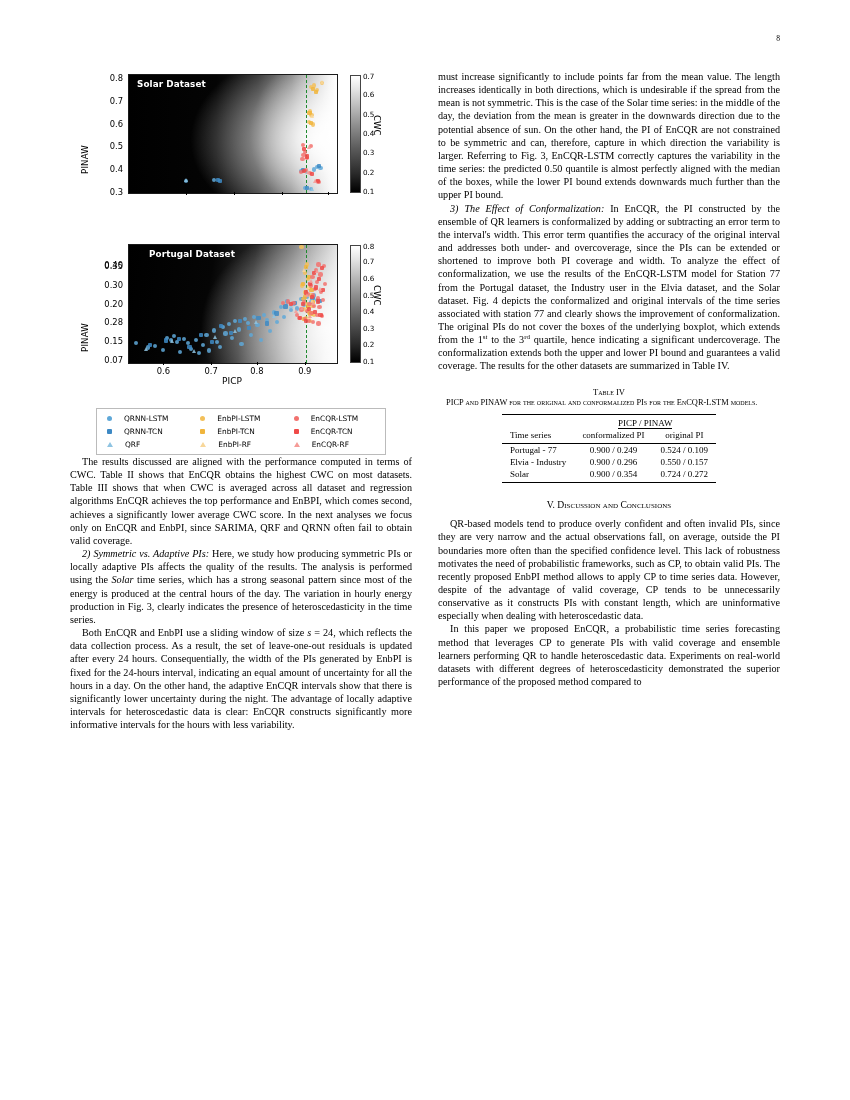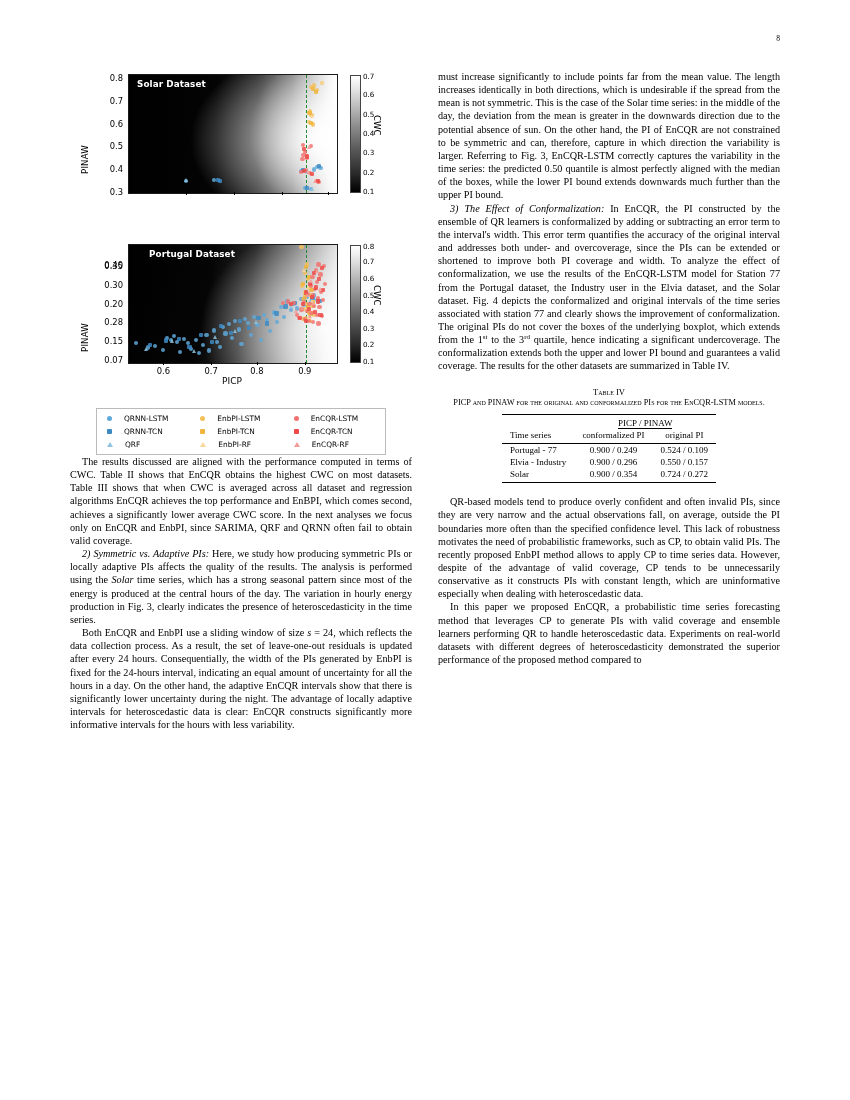--- a/index.html
+++ b/index.html
@@ -140,21 +140,21 @@
   .caption{
     font-size:8.2px;line-height:10.4px;text-align:justify;
     margin-top:6px;
   }
   .caption .lbl{font-variant:small-caps;}
 
   
   .tablewrap{margin:14px 0 12px 0;}
   .tbl-num{text-align:center;font-size:8.6px;font-variant:small-caps;margin-bottom:1px;}
   .tbl-cap{
-    text-align:center;font-size:8.4px;line-height:10.6px;
+    text-align:left;font-size:8.4px;line-height:10.6px;
     font-variant:small-caps;margin:0 8px 6px 8px;
   }
   table.data{
     border-collapse:collapse;margin:0 auto;font-size:9px;
     font-family:"Liberation Serif", serif;
   }
   table.data .topline td{border-top:1.3px solid #000;}
   table.data th,table.data td{padding:1px 8px;text-align:center;white-space:nowrap;}
   table.data td.left{text-align:left;}
   .grouphdr{border-bottom:.8px solid #000;}
@@ -570,18 +570,19 @@
               <td>0.900 / 0.354</td>
               <td>0.724 / 0.272</td>
             </tr>
             <tr class="botrule">
                 <td colspan="3"></td>
               </tr>
           </tbody>
         </table>
       </div>
 
+      <div class="section-head">V.  Discussion and Conclusions</div>
 
       <p class="body">QR-based models tend to produce overly confident and often invalid PIs, since they are very narrow and the actual observations fall, on average, outside the PI boundaries more often than the specified confidence level. This lack of robustness motivates the need of probabilistic frameworks, such as CP, to obtain valid PIs. The recently proposed EnbPI method allows to apply CP to time series data. However, despite of the advantage of valid coverage, CP tends to be unnecessarily conservative as it constructs PIs with constant length, which are uninformative especially when dealing with heteroscedastic data.</p>
       <p class="body">In this paper we proposed EnCQR, a probabilistic time series forecasting method that leverages CP to generate PIs with valid coverage and ensemble learners performing QR to handle heteroscedastic data. Experiments on real-world datasets with different degrees of heteroscedasticity demonstrated the superior performance of the proposed method compared to</p>
     </div>
   </div>
 </div>
 
 </body></html>

